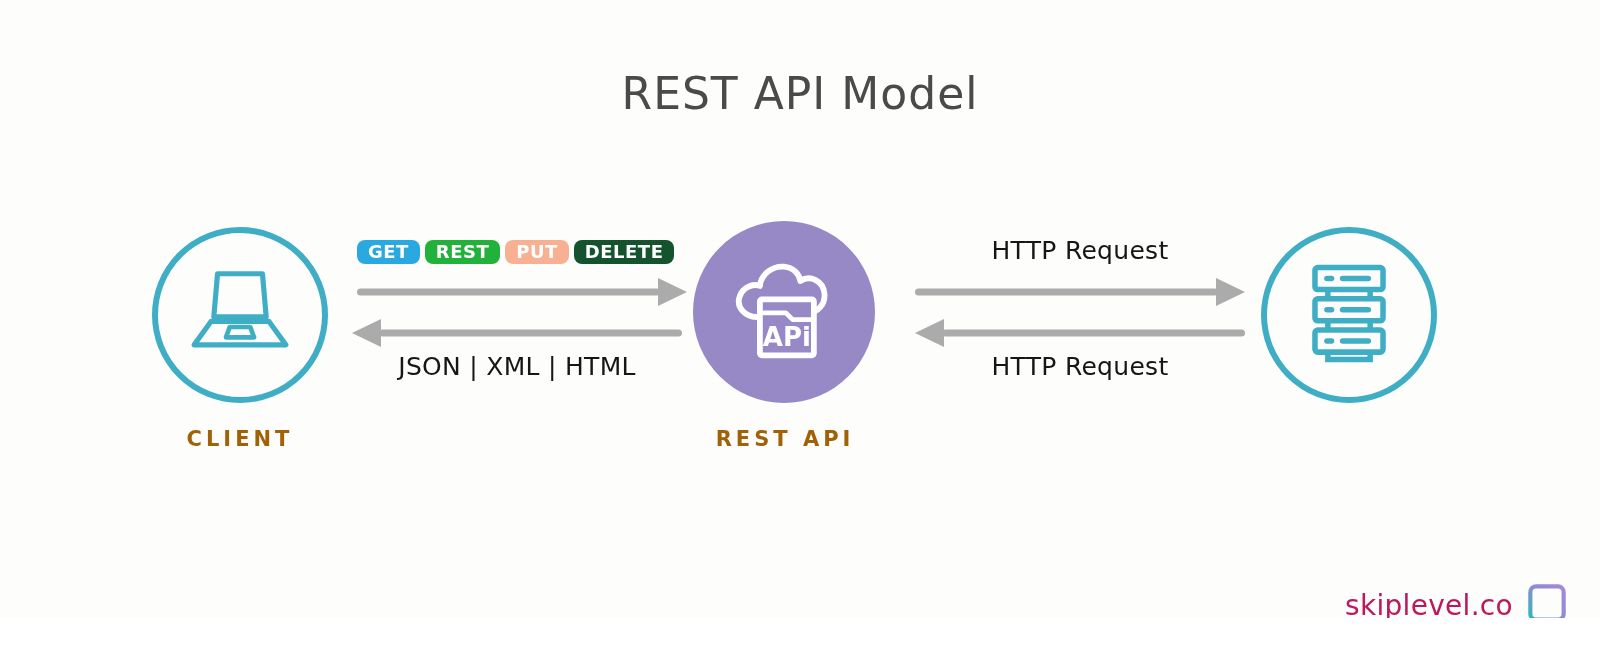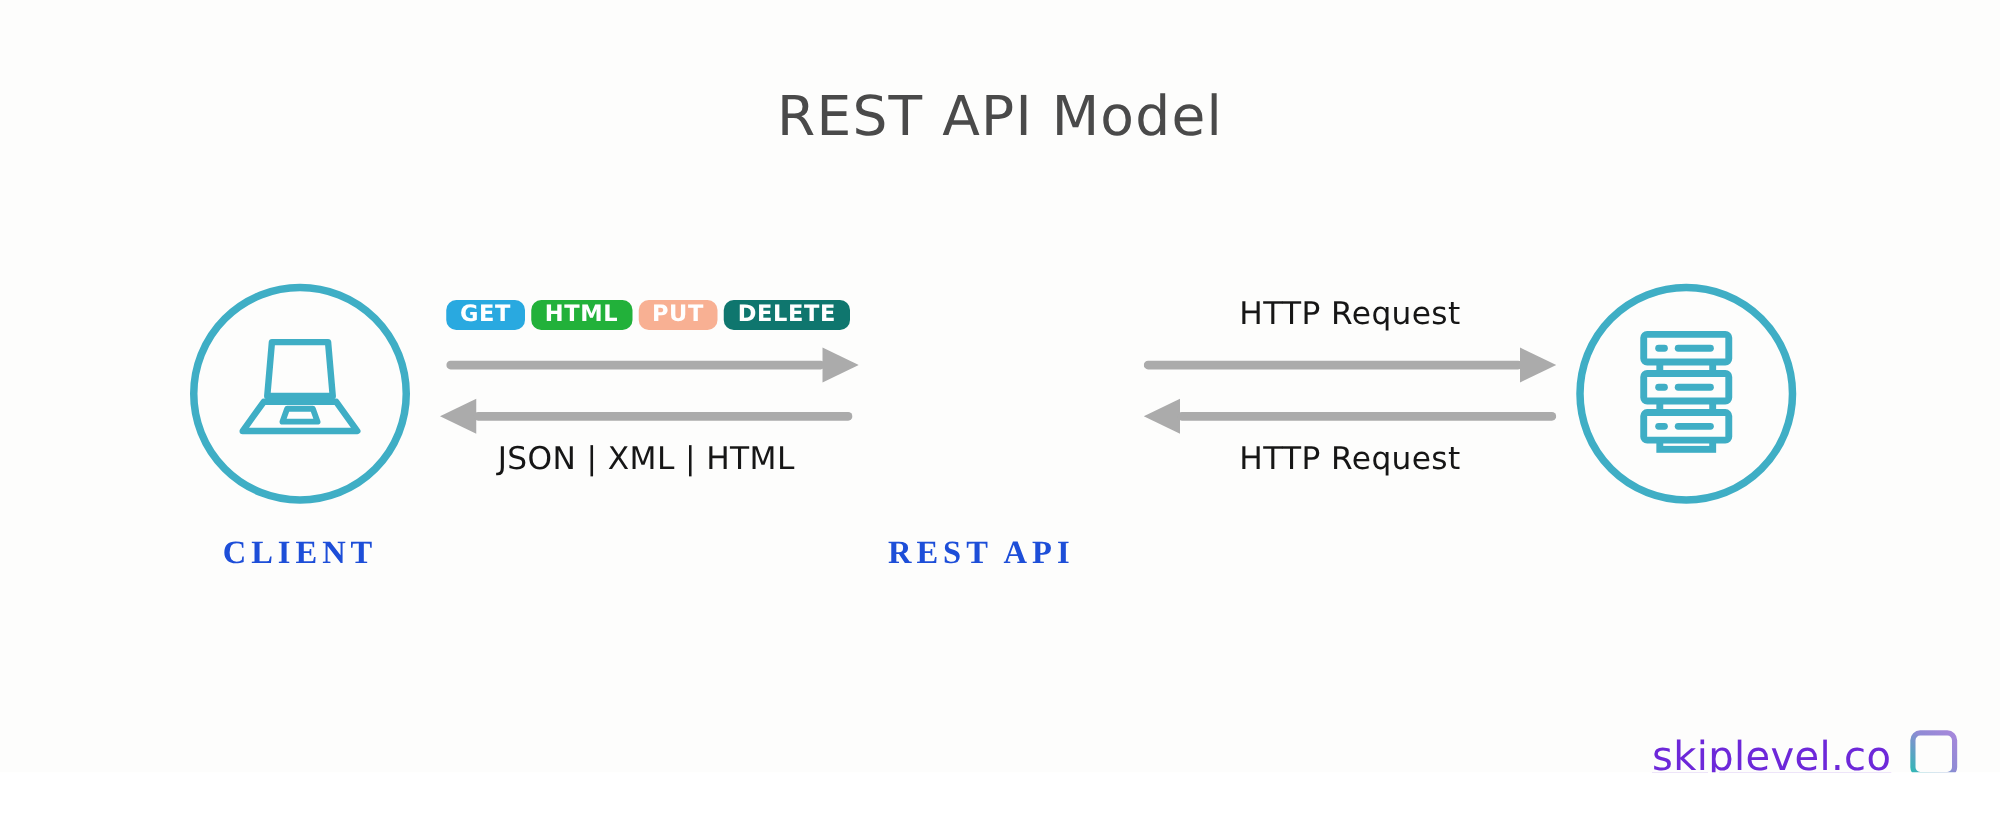--- a/index.html
+++ b/index.html
@@ -28,79 +28,88 @@
     width:164px;height:164px;border:6px solid #3FAEC5;background:transparent;
   }
   .circle-client{left:152px;top:227px;}
   .circle-server{left:1261px;top:227px;}
   .circle-api{
     left:693px;top:221px;width:182px;height:182px;background:#9689C5;
   }
   .node-label{
     position:absolute;top:427px;width:240px;
     text-align:center;
-    font-size:26px;font-weight:700;color:#1d4ed8;
+    font-size:21px;font-weight:700;color:#a16207;
     letter-spacing:4px;
-    font-family:Liberation Serif, serif;
   }
   .label-client{left:120px;}
   .label-api{left:665px;}
   .label-server{left:1229px;}
   
   .badges{
     position:absolute;left:357px;top:240px;
     display:flex;gap:5px;align-items:center;
   }
   .badge{
     color:#fff;font-size:18px;font-weight:700;letter-spacing:0.5px;
     padding:0 11px;border-radius:8px;line-height:24px;
   }
   .badge-get{background:#29A9E0;}
   .badge-post{background:#22B13A;}
   .badge-put{background:#F8B093;}
-  .badge-delete{background:#0f766e;}
+  .badge-delete{background:#14532d;}
   
   .arrow{position:absolute;width:330px;height:30px;}
   .arrow-l-r{left:357px;top:277px;}
   .arrow-l-l{left:352px;top:318px;}
   .arrow-r-r{left:915px;top:277px;}
   .arrow-r-l{left:915px;top:318px;}
   
   .flow-label{
     position:absolute;width:330px;text-align:center;
     font-size:25px;color:#161616;letter-spacing:0.3px;
   }
   .lbl-formats{left:352px;top:352px;}
   .lbl-request{left:915px;top:236px;}
   .lbl-response{left:915px;top:352px;}
   
   .footer{
     position:absolute;right:33px;top:583px;
     display:flex;align-items:center;gap:14px;
   }
-  .brand-text{font-size:32px;color:#6d28d9;letter-spacing:0.3px;text-decoration:underline;}
+  .brand-text{font-size:28px;color:#be185d;letter-spacing:0.3px;}
 </style>
 </head>
 <body>
 
 <div class="canvas">
 
   <div class="title">REST API Model</div>
 
   <div class="node-circle circle-outline circle-client">
     <span>
       <svg viewBox="0 0 124 96" width="116" height="90" aria-hidden="true">
         <path d="M38 6 L86 6 L90 52 L34 52 Z" fill="none" stroke="#3FAEC5" stroke-width="5.5" stroke-linejoin="round"></path>
         <path d="M31 57 L93 57 L111 82 L13 82 Z" fill="none" stroke="#3FAEC5" stroke-width="5.5" stroke-linejoin="round"></path>
         <path d="M51 63 L73 63 L77 74 L47 74 Z" fill="none" stroke="#3FAEC5" stroke-width="5" stroke-linejoin="round"></path>
       </svg>
     </span>
   </div>
   <div class="node-label label-client">CLIENT</div>
 
+  <div class="node-circle circle-api">
+    <span>
+      <svg viewBox="0 0 110 110" width="106" height="106" aria-hidden="true">
+        <path d="M30 62 C 15 64 5 52 9 41 C 12 32 22 27 30 30 C 31 18 43 9 55 10 C 65 11 71 18 72 25 C 82 18 96 25 97 38 C 98 49 90 58 80 58 L 76 62 Z" fill="#9689C5" stroke="#ffffff" stroke-width="6" stroke-linejoin="round"></path>
+        <rect x="30" y="44" width="56" height="58" rx="2" fill="#9689C5" stroke="#ffffff" stroke-width="6" stroke-linejoin="round"></rect>
+        <path d="M33 58 L57 58 L64 65 L83 65" fill="none" stroke="#ffffff" stroke-width="5" stroke-linecap="round" stroke-linejoin="round"></path>
+        <text x="58" y="92" font-size="27" font-weight="bold" fill="#ffffff" text-anchor="middle" font-family="DejaVu Sans, sans-serif">APi</text>
+      </svg>
+    </span>
+  </div>
   <div class="node-label label-api">REST API</div>
 
   <div class="node-circle circle-outline circle-server">
     <span>
       <svg viewBox="0 0 100 112" width="92" height="103" aria-hidden="true">
         <g stroke="#3FAEC5" stroke-width="6" fill="#FDFDFC">
           <rect x="27" y="28" width="46" height="56"></rect>
           <rect x="27" y="84" width="46" height="22"></rect>
           <rect x="13" y="6" width="74" height="24" rx="3"></rect>
           <rect x="13" y="40" width="74" height="24" rx="3"></rect>
@@ -113,21 +122,21 @@
           <rect x="40" y="49" width="34" height="6" rx="3"></rect>
           <rect x="23" y="83" width="11" height="6" rx="3"></rect>
           <rect x="40" y="83" width="34" height="6" rx="3"></rect>
         </g>
       </svg>
     </span>
   </div>
 
   <div class="badges">
     <span class="badge badge-get">GET</span>
-    <span class="badge badge-post">HTML</span>
+    <span class="badge badge-post">REST</span>
     <span class="badge badge-put">PUT</span>
     <span class="badge badge-delete">DELETE</span>
   </div>
 
   <div class="arrow arrow-l-r">
     <svg viewBox="0 0 330 30" width="330" height="30" aria-hidden="true">
       <rect x="0" y="11.5" width="303" height="7" rx="3.5" fill="#ABABAB"></rect>
       <polygon points="301,1 330,15 301,29" fill="#ABABAB"></polygon>
     </svg>
   </div>

